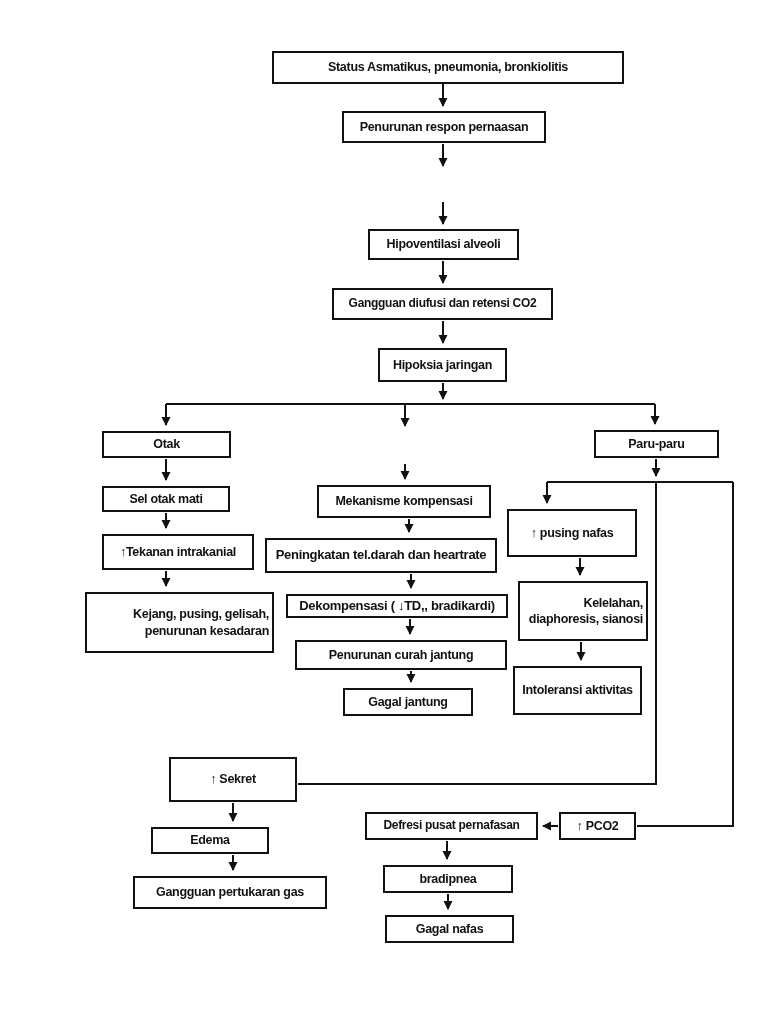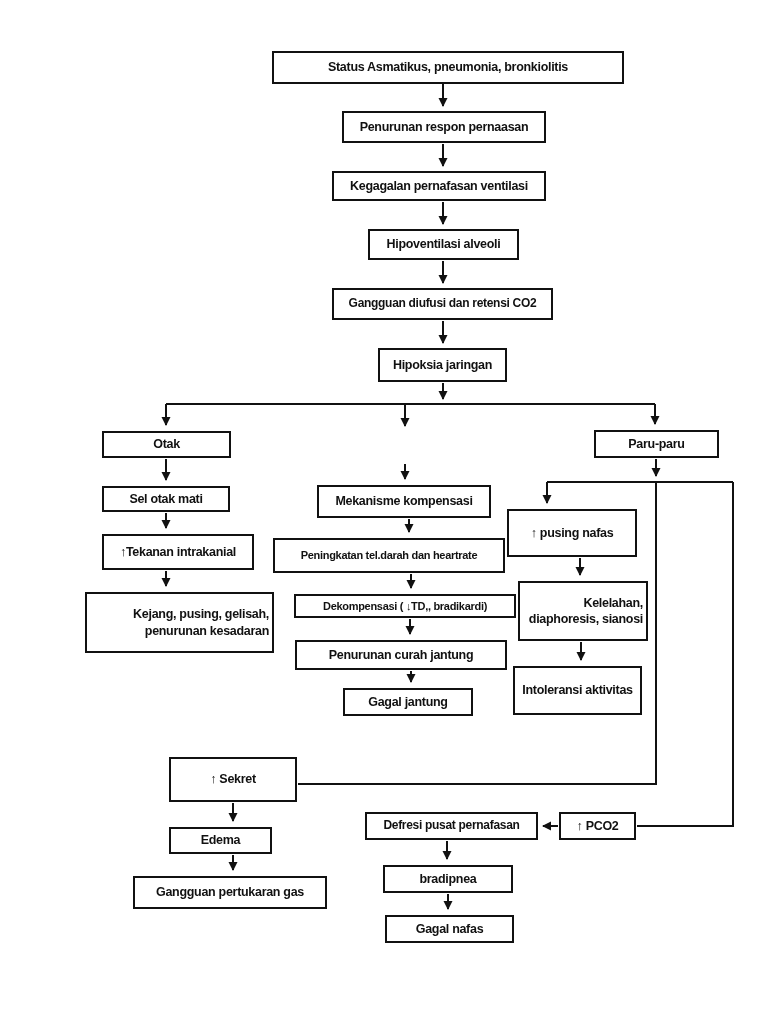--- a/index.html
+++ b/index.html
@@ -11,21 +11,21 @@
   .node{
     position:absolute;box-sizing:border-box;z-index:1;
     border:2px solid #111;background:#fff;color:#111;
     display:flex;align-items:center;justify-content:center;
     text-align:right;font-weight:bold;font-size:12.5px;
     letter-spacing:-0.3px;line-height:1.3;padding:1px 3px;
     white-space:nowrap;overflow:hidden;
   }
   .node.wrap{white-space:normal;}
   .node.tight{font-size:12px;}
-  .node.tighter{font-size:11px;margin-left:8px;}
+  .node.tighter{font-size:13px;}
   .edge{stroke:#111;stroke-width:2;fill:none;}
 </style>
 </head>
 <body>
 
 <div id="page">
 
   <svg id="connectors" width="768" height="1024" viewBox="0 0 768 1024">
     <defs>
       <marker id="ah" markerUnits="userSpaceOnUse" markerWidth="12" markerHeight="12" refX="8" refY="4.5" orient="auto">
@@ -59,21 +59,20 @@
     <polyline class="edge" points="733,482 733,826 637,826"></polyline>
     <line class="edge" x1="233" y1="803" x2="233" y2="821" marker-end="url(#ah)"></line>
     <line class="edge" x1="233" y1="855" x2="233" y2="870" marker-end="url(#ah)"></line>
     <line class="edge" x1="558" y1="826" x2="543" y2="826" marker-end="url(#ah)"></line>
     <line class="edge" x1="447" y1="841" x2="447" y2="859" marker-end="url(#ah)"></line>
     <line class="edge" x1="448" y1="894" x2="448" y2="909" marker-end="url(#ah)"></line>
   </svg>
 
   <div class="node" style="left:272px;top:51px;width:352px;height:33px">Status Asmatikus, pneumonia, bronkiolitis</div>
   <div class="node" style="left:342px;top:111px;width:204px;height:32px">Penurunan respon pernaasan</div>
-  <div class="node" style="left:332px;top:171px;width:214px;height:30px">Kegagalan pernafasan ventilasi</div>
   <div class="node" style="left:368px;top:229px;width:151px;height:31px">Hipoventilasi alveoli</div>
   <div class="node tight" style="left:332px;top:288px;width:221px;height:32px">Gangguan diufusi dan retensi CO2</div>
   <div class="node" style="left:378px;top:348px;width:129px;height:34px">Hipoksia jaringan</div>
 
   <div class="node" style="left:102px;top:431px;width:129px;height:27px">Otak</div>
   <div class="node" style="left:594px;top:430px;width:125px;height:28px">Paru-paru</div>
 
   <div class="node" style="left:102px;top:486px;width:128px;height:26px">Sel otak mati</div>
   <div class="node" style="left:102px;top:534px;width:152px;height:36px">↑Tekanan intrakanial</div>
   <div class="node wrap" style="left:85px;top:592px;width:189px;height:61px">Kejang, pusing, gelisah, penurunan kesadaran</div>
@@ -82,21 +81,21 @@
   <div class="node tighter" style="left:265px;top:538px;width:232px;height:35px">Peningkatan tel.darah dan heartrate</div>
   <div class="node tighter" style="left:286px;top:594px;width:222px;height:24px">Dekompensasi ( ↓TD,, bradikardi)</div>
   <div class="node" style="left:295px;top:640px;width:212px;height:30px">Penurunan curah jantung</div>
   <div class="node" style="left:343px;top:688px;width:130px;height:28px">Gagal jantung</div>
 
   <div class="node" style="left:507px;top:509px;width:130px;height:48px">↑ pusing nafas</div>
   <div class="node wrap" style="left:518px;top:581px;width:130px;height:60px">Kelelahan, diaphoresis, sianosi</div>
   <div class="node wrap" style="left:513px;top:666px;width:129px;height:49px">Intoleransi aktivitas</div>
 
   <div class="node" style="left:169px;top:757px;width:128px;height:45px">↑ Sekret</div>
-  <div class="node" style="left:169px;top:827px;width:103px;height:27px">Edema</div>
+  <div class="node" style="left:151px;top:827px;width:118px;height:27px">Edema</div>
   <div class="node" style="left:133px;top:876px;width:194px;height:33px">Gangguan pertukaran gas</div>
 
   <div class="node tight" style="left:365px;top:812px;width:173px;height:28px">Defresi pusat pernafasan</div>
   <div class="node" style="left:559px;top:812px;width:77px;height:28px">↑ PCO2</div>
   <div class="node" style="left:383px;top:865px;width:130px;height:28px">bradipnea</div>
   <div class="node" style="left:385px;top:915px;width:129px;height:28px">Gagal nafas</div>
 
 </div>
 
 </body></html>

